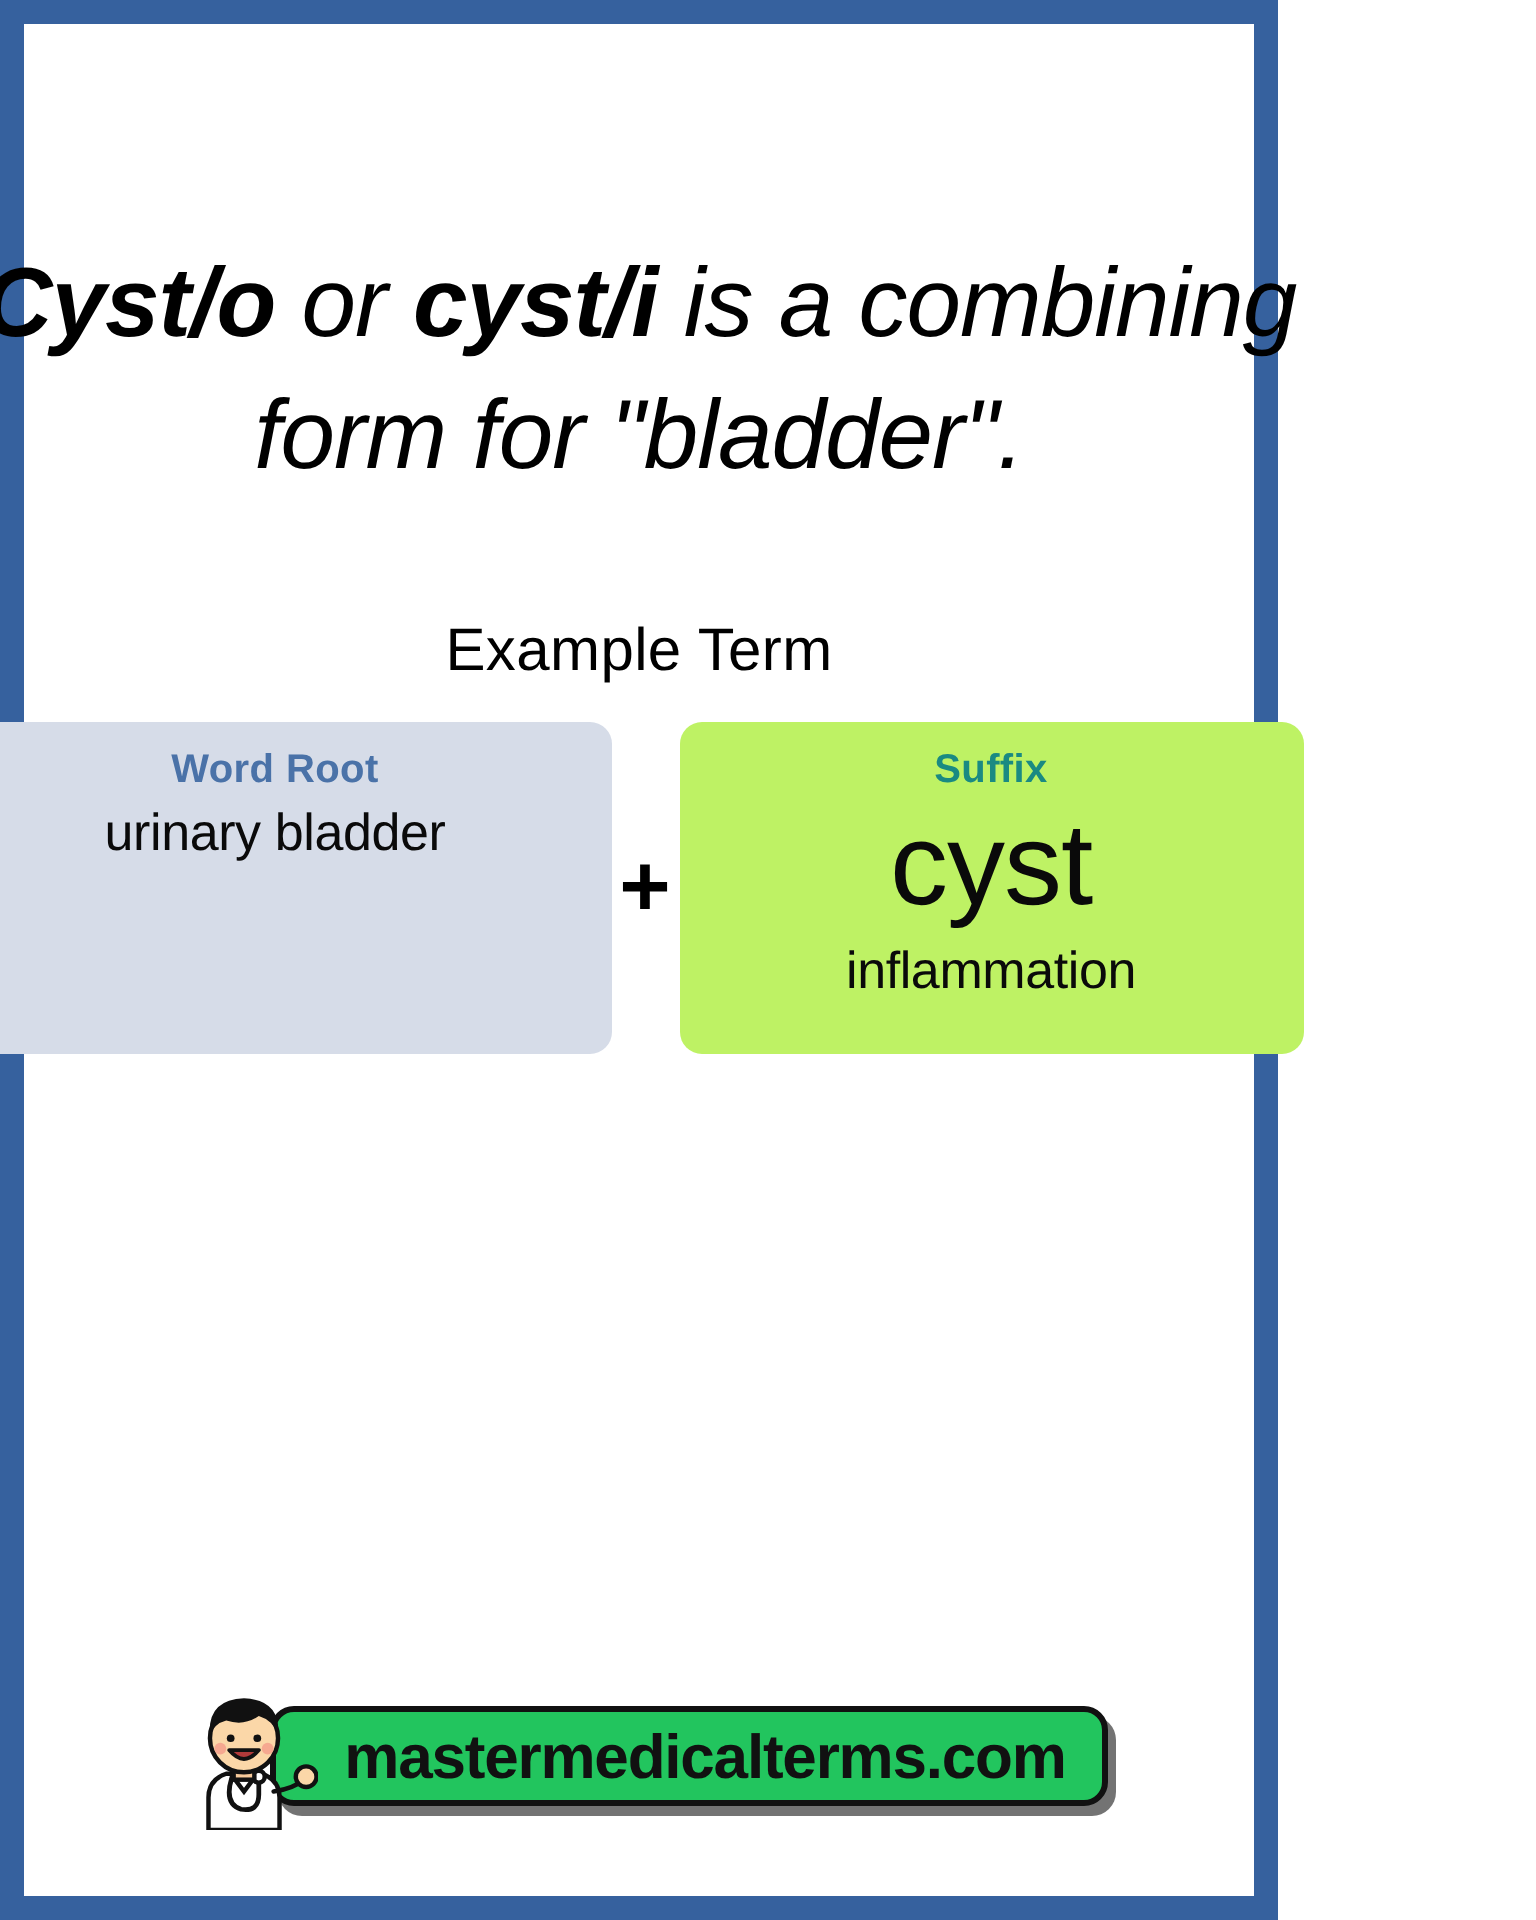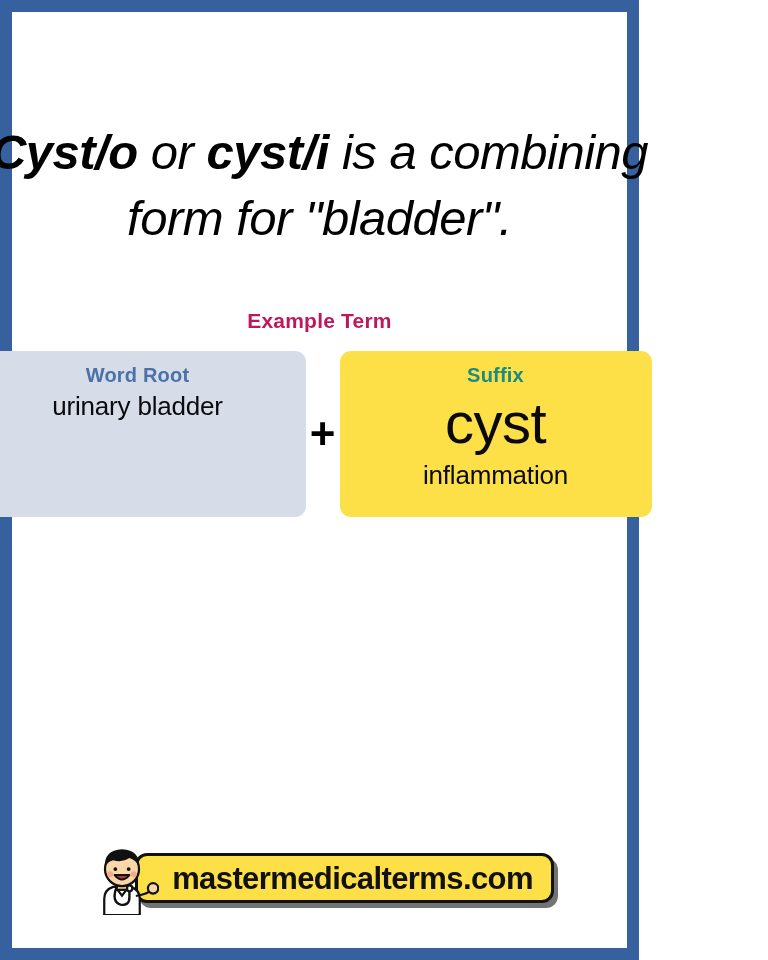--- a/index.html
+++ b/index.html
@@ -48,23 +48,23 @@
     letter-spacing: -0.5px;
   }
   .headline .strong {
     font-weight: 700;
     font-style: italic;
   }
 
   
   .example-title {
     margin-top: 58px;
-    font-size: 21px;
-    font-weight: 700;
-    color: #be185d;
+    font-size: 30px;
+    font-weight: 400;
+    color: #000000;
     letter-spacing: 0.2px;
   }
 
   
   .cards-row {
     margin-top: 18px;
     width: 700px;
     display: flex;
     flex-direction: row;
     align-items: stretch;
@@ -79,21 +79,21 @@
     align-items: center;
     justify-content: flex-start;
     min-height: 166px;
   }
   .card.root {
     width: 336px;
     background: #d6dce8;
   }
   .card.suffix {
     width: 312px;
-    background: #fde047;
+    background: #bef264;
   }
 
   .card-label {
     font-size: 20px;
     font-weight: 700;
     letter-spacing: 0.2px;
   }
   .card.root .card-label { color: #4a72a8; }
   .card.suffix .card-label { color: #1a8a82; }
 
@@ -171,21 +171,21 @@
     height: 74px;
     margin-right: -24px;
     flex: 0 0 auto;
   }
   .banner {
     position: relative;
     z-index: 2;
     box-sizing: border-box;
     height: 50px;
     padding: 0 18px 0 34px;
-    background: #fde047;
+    background: #22c55e;
     border: 3px solid #111111;
     border-radius: 12px;
     box-shadow: 4px 5px 0 rgba(0,0,0,0.55);
     display: flex;
     align-items: center;
   }
   .banner-text {
     font-size: 31px;
     font-weight: 700;
     color: #111111;

